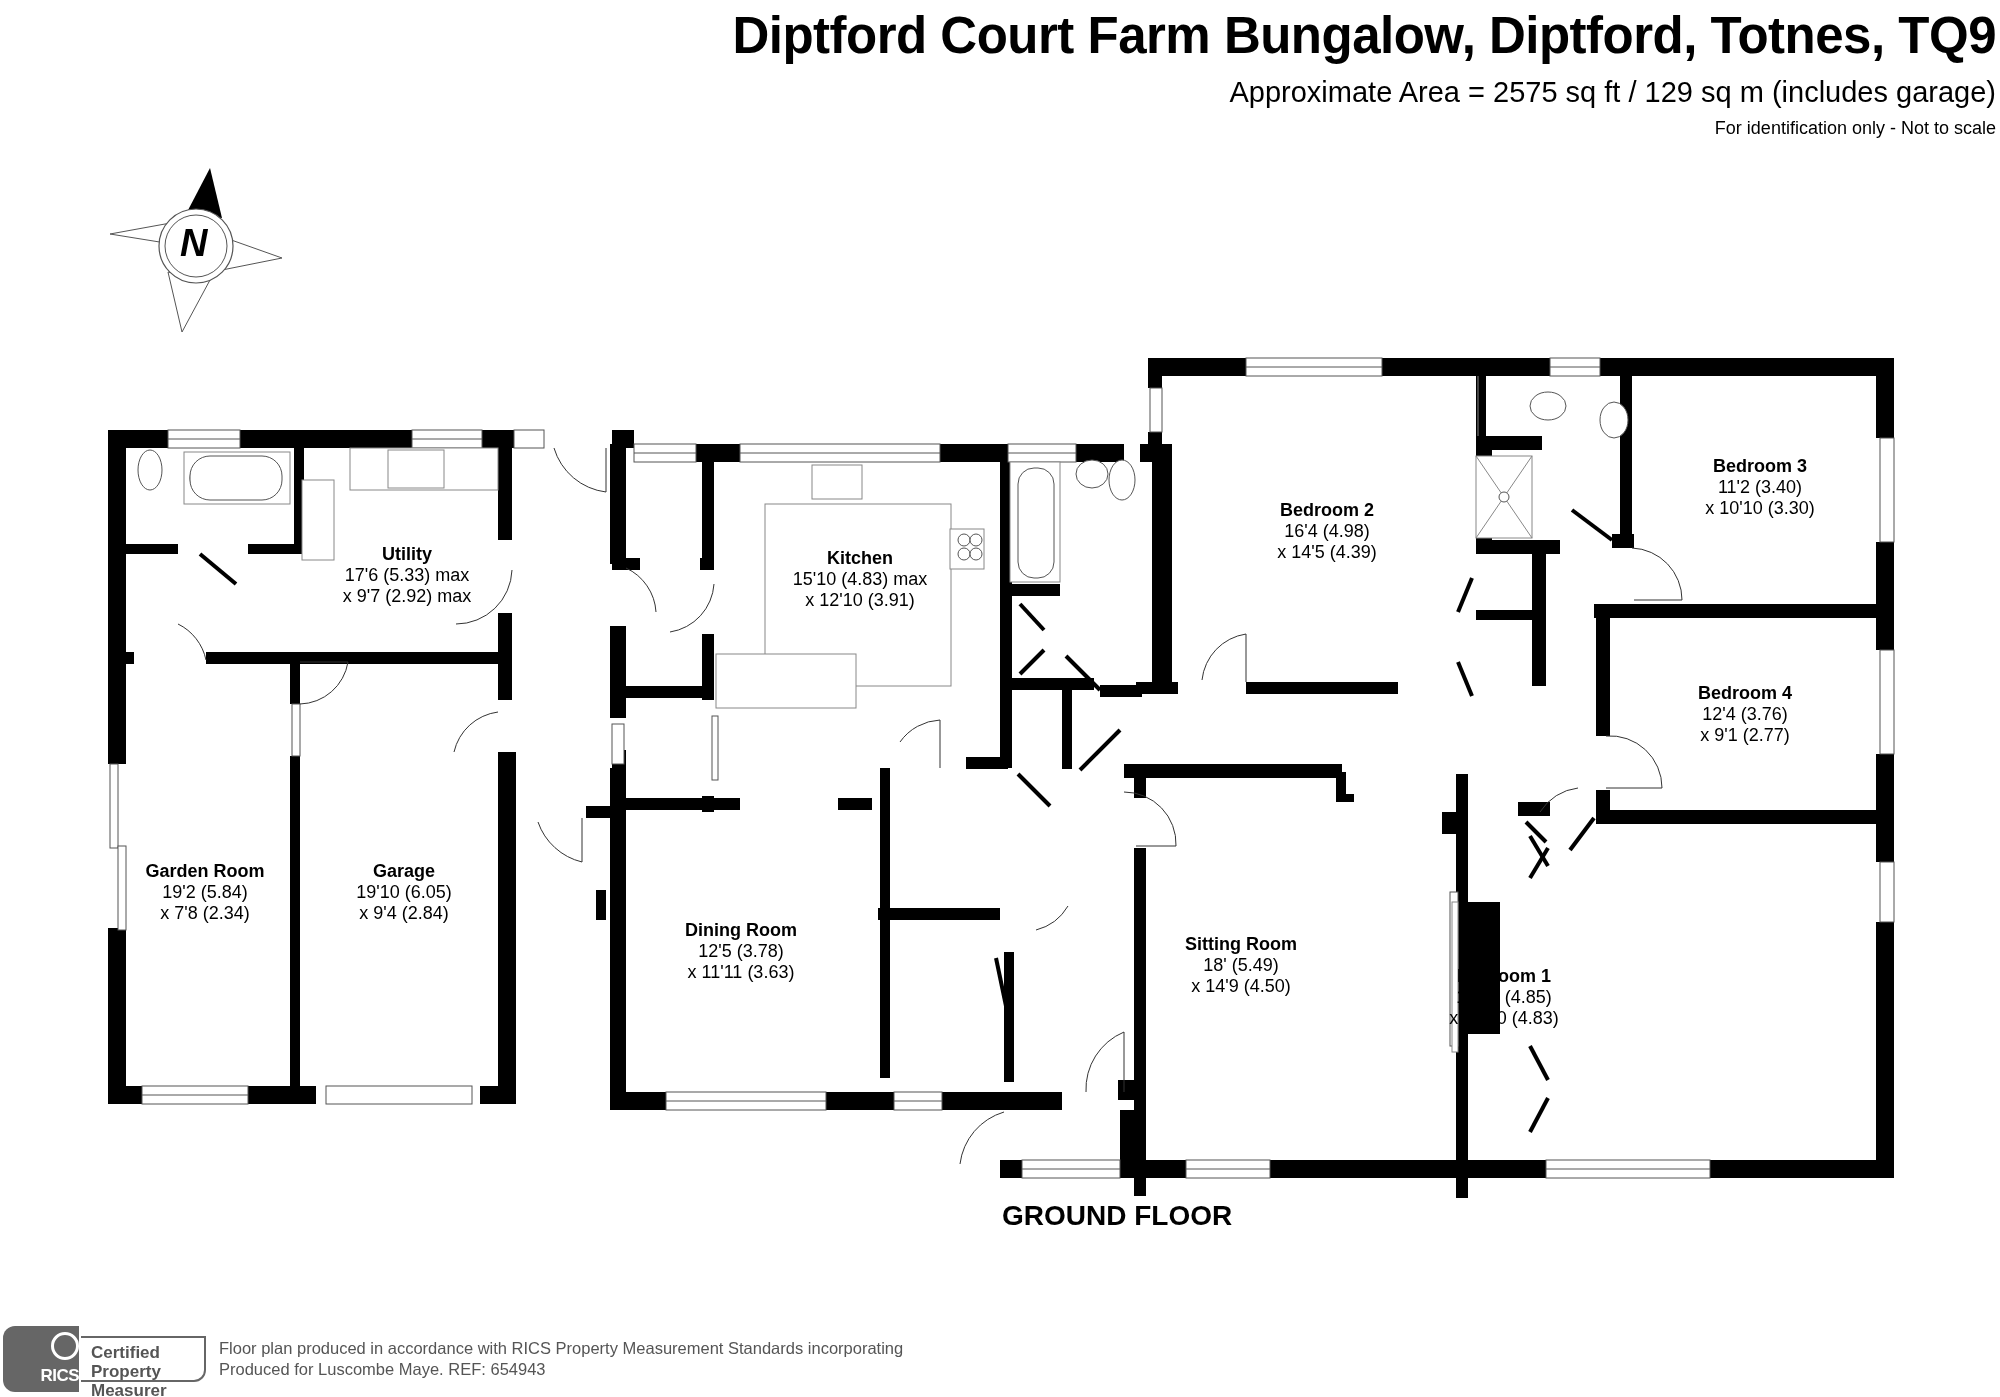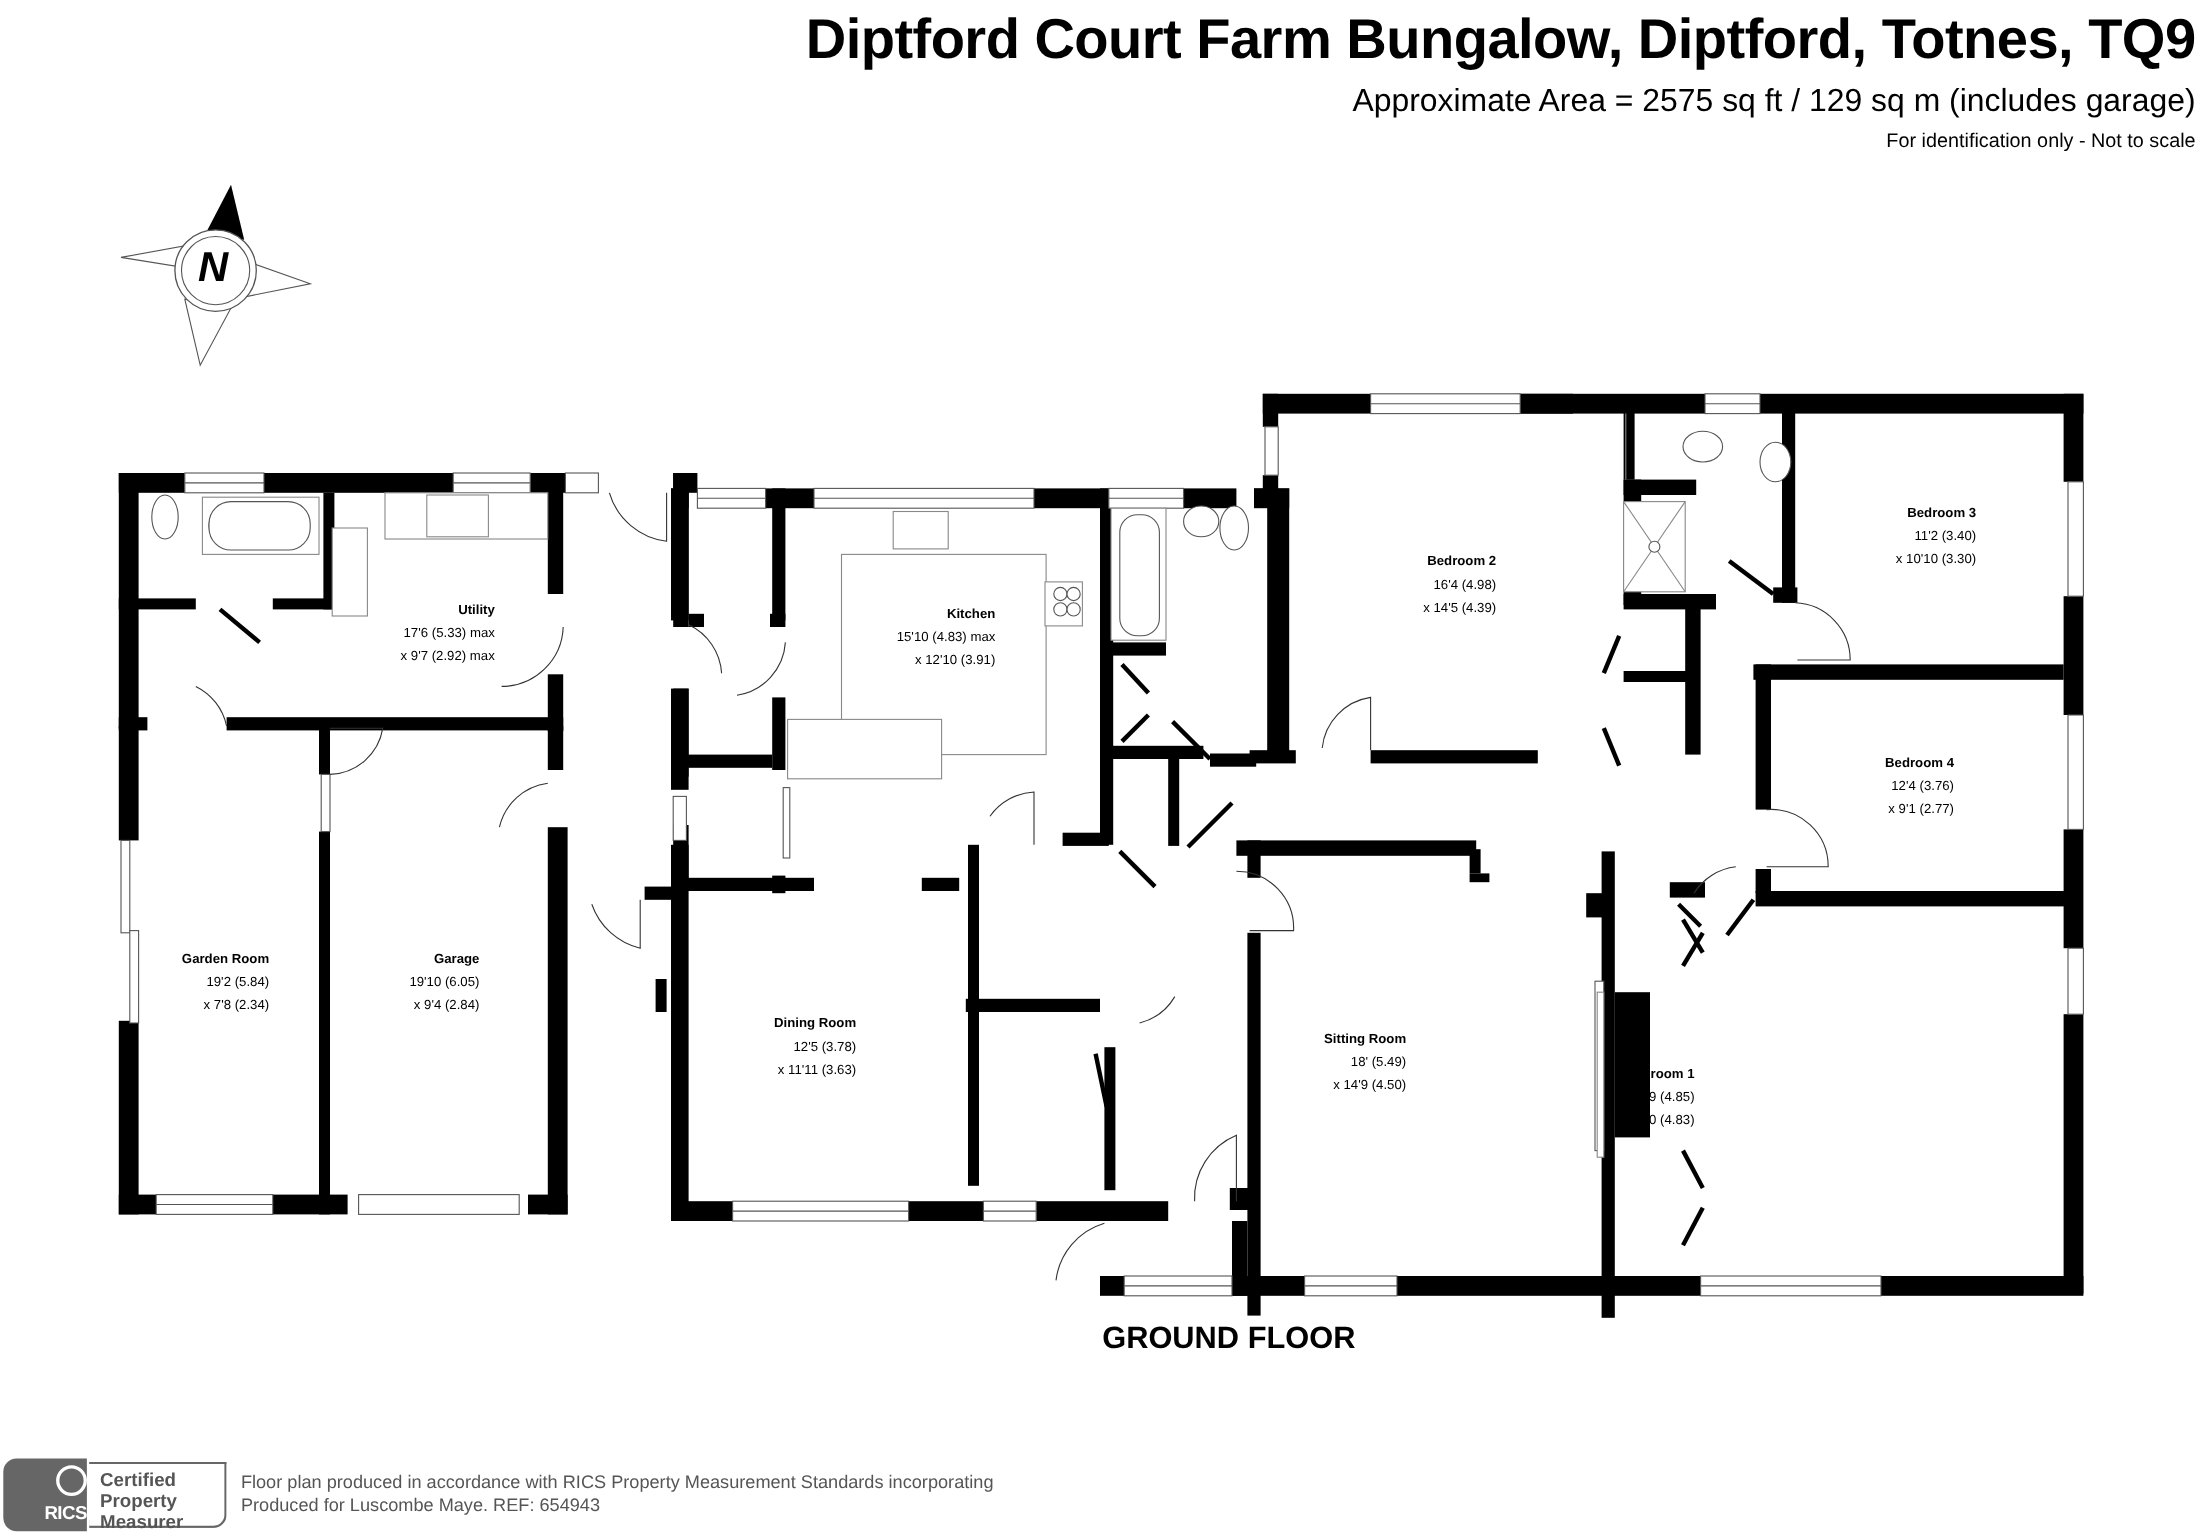--- a/index.html
+++ b/index.html
@@ -1,29 +1,29 @@
 <!DOCTYPE html>
 <html><head>
 <meta charset="utf-8">
 <style>
   html, body { margin:0; padding:0; background:#ffffff; }
   body { width:2000px; height:1397px; position:relative; overflow:hidden; font-family:"Liberation Sans", sans-serif; color:#000; }
   .title { position:absolute; right:4px; top:6px; font-size:51px; font-weight:bold; letter-spacing:-0.5px; white-space:nowrap; }
   .subtitle { position:absolute; right:4px; top:76px; font-size:29px; white-space:nowrap; }
   .note { position:absolute; right:4px; top:118px; font-size:18px; white-space:nowrap; }
   .plan { position:absolute; left:0; top:0; width:2000px; height:1397px; }
-  .room-label { position:absolute; text-align:right; font-size:12px; line-height:21px; transform:translateX(-50%); white-space:nowrap; }
+  .room-label { position:absolute; text-align:center; font-size:18px; line-height:21px; transform:translateX(-50%); white-space:nowrap; }
   .room-label .rn { font-weight:bold; display:block; }
   .room-label .rd { display:block; }
   .floor-label { position:absolute; left:1002px; top:1200px; font-size:28px; font-weight:bold; }
   .footer { position:absolute; left:3px; top:1326px; height:66px; display:flex; align-items:center; }
   .rics-box { width:76px; height:66px; background:#666; border-radius:12px 0 0 12px; color:#fff; display:flex; flex-direction:column; align-items:flex-end; justify-content:flex-end; padding-bottom:6px; box-sizing:border-box; }
   .rics-box .lion { width:28px; height:28px; border-radius:50%; border:3px solid #fff; margin-bottom:6px; box-sizing:border-box; }
   .rics-box .rics { font-weight:bold; font-size:17px; letter-spacing:-0.5px; }
-  .cert-box { width:125px; height:60px; border:2px solid #666; border-left:none; border-radius:0 0 12px 0; box-sizing:border-box; margin-left:2px; padding:5px 14px 0 10px; color:#555; font-weight:bold; font-size:17px; line-height:19px; }
+  .cert-box { width:125px; height:46px; border:2px solid #666; border-left:none; border-radius:0 0 12px 0; box-sizing:border-box; margin-left:2px; padding:5px 14px 0 10px; color:#555; font-weight:bold; font-size:17px; line-height:19px; }
   .footer-text { margin-left:13px; color:#555; font-size:16.5px; line-height:21px; }
 </style>
 </head>
 <body>
 
 <div class="title">Diptford Court Farm Bungalow, Diptford, Totnes, TQ9</div>
 <div class="subtitle">Approximate Area = 2575 sq ft / 129 sq m (includes garage)</div>
 <div class="note">For identification only - Not to scale</div>
 
 <svg class="plan" viewBox="0 0 2000 1397" xmlns="http://www.w3.org/2000/svg">

